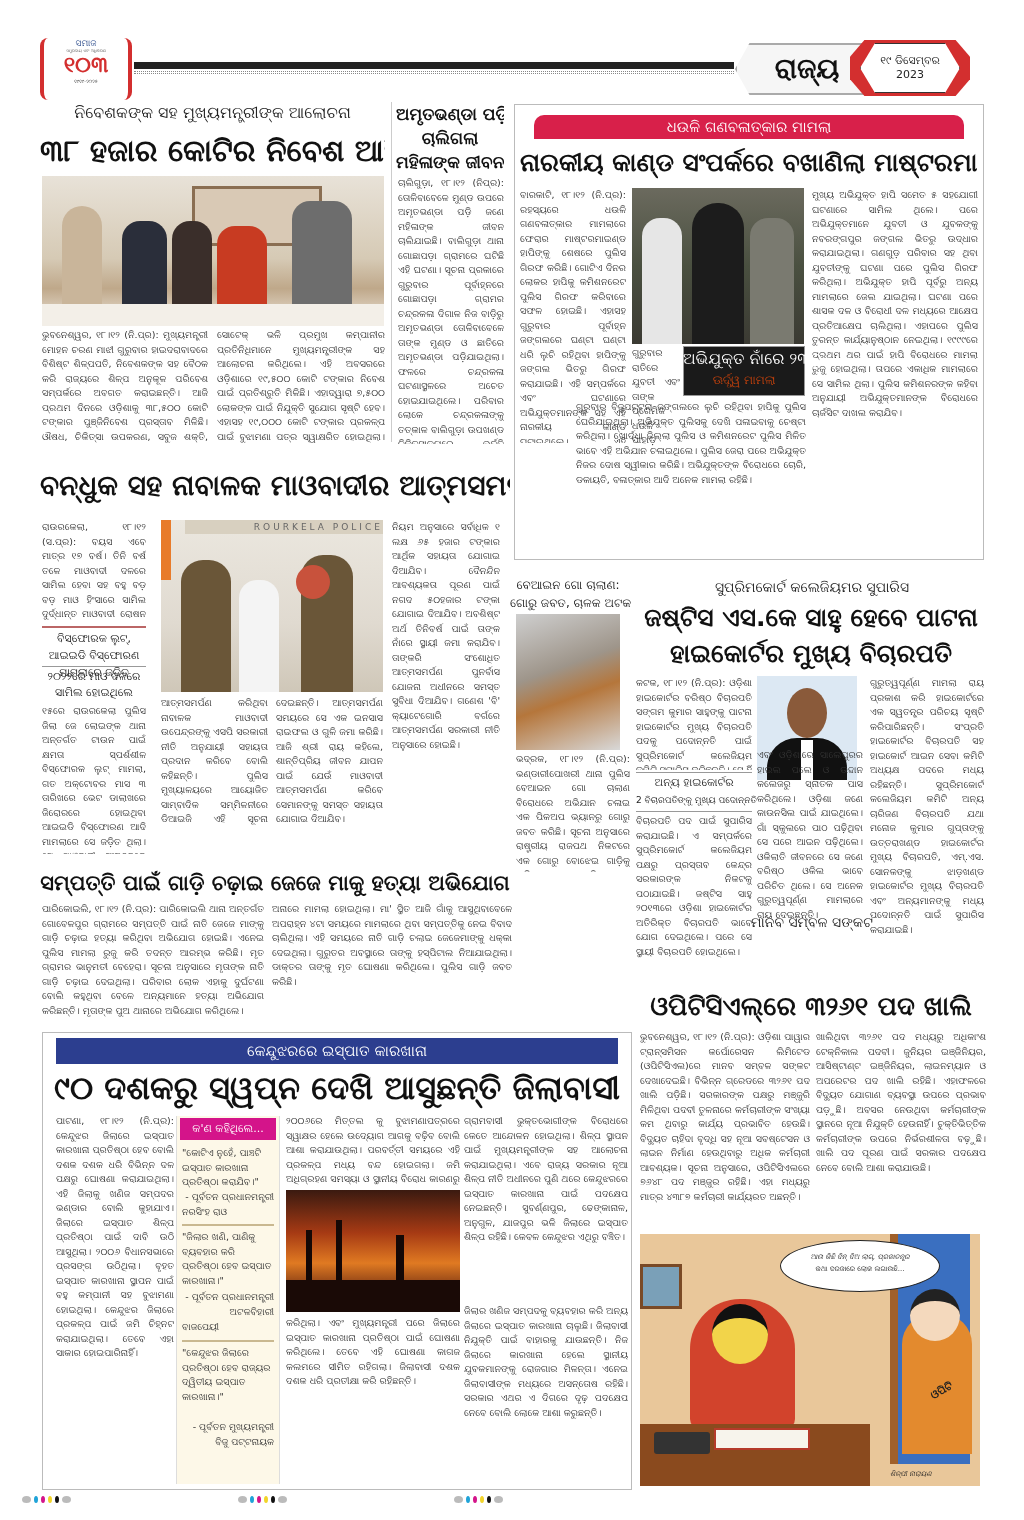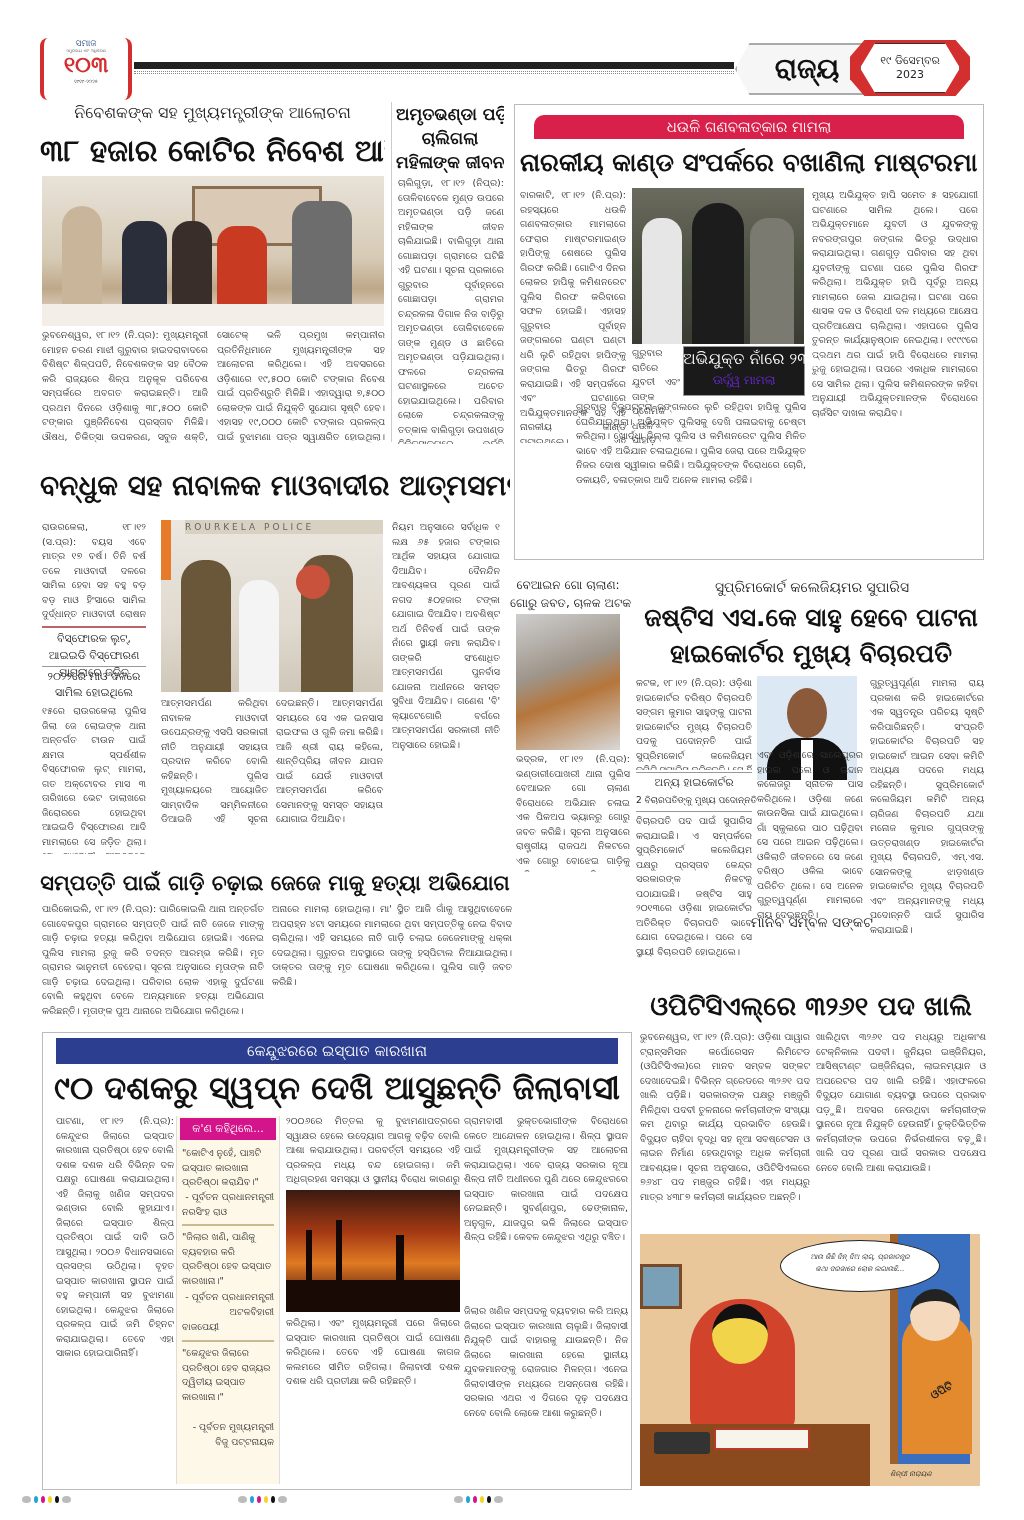--- a/index.html
+++ b/index.html
@@ -62,34 +62,34 @@
 <div class="abs hl" style="left:520px;top:140px;width:458px;font-size:25px;line-height:46px">ନାରକୀୟ କାଣ୍ଡ ସଂପର୍କରେ ବଖାଣିଲା ମାଷ୍ଟରମାଇଣ୍ଡ ହାପି</div>
 <div class="abs txt" style="left:520px;top:188px;width:106px;height:255px">ବାରକାଟି, ୧୮।୧୨ (ନି.ପ୍ର): ରହସ୍ୟରେ ଧଉଳି ଗଣବଳାତ୍କାର ମାମଲାରେ ଫେରାର ମାଷ୍ଟରମାଇଣ୍ଡ ହାପିଙ୍କୁ ଶେଷରେ ପୁଲିସ ଗିରଫ କରିଛି। ଗୋଟିଏ ଦିନର ଲୋକର ହାପିକୁ କମିଶନରେଟ ପୁଲିସ ଗିରଫ କରିବାରେ ସଫଳ ହୋଇଛି। ଏହାସହ ଗୁରୁବାର ପୂର୍ବାହ୍ନ ଜଙ୍ଗଲରେ ଘଣ୍ଟା ଘଣ୍ଟା ଧରି ଲୁଚି ରହିଥିବା ହାପିଙ୍କୁ ଜଙ୍ଗଲ ଭିତରୁ ଗିରଫ କରାଯାଇଛି। ଏହି ସମ୍ପର୍କରେ ଏବଂ ଘଟଣାରେ ଅଭିଯୁକ୍ତମାନଙ୍କ ସହ ଏହି ନାରକୀୟ କାଣ୍ଡ ଘଟାଇଥିଲେ। ଏହି ପ୍ରସଙ୍ଗରେ ପୁଲିସ ଗିରଫ କରିଛି ମୁଖ୍ୟ ଅଭିଯୁକ୍ତ ହାପି। ନବରଙ୍ଗପୁରର ଗ୍ରାମ ପାଖରେ ଥିବା ଜଙ୍ଗଲରେ ଯୁବତୀଙ୍କୁ ଧରି ନେଇ ଏହି ନାରକୀୟ କାଣ୍ଡ ଘଟିଥିଲା। ସେ ପ୍ରେମ ସମ୍ପର୍କ ଥିବା ଯୁବକଙ୍କ ସହ ଧଉଳି ଆସିଥିଲେ। ଗୁରୁବାର ଅଭିଯୁକ୍ତଙ୍କୁ କୋର୍ଟ ଚାଲାଣ କରାଯାଇଛି।</div>
 <div class="img" style="left:632px;top:188px;width:172px;height:156px;background:linear-gradient(180deg,#6b6a5e 0%,#4a5040 50%,#3b3a33 100%)">
   <div class="abs" style="left:10px;top:30px;width:40px;height:126px;background:#e6e6e6;border-radius:18px 18px 0 0"></div>
   <div class="abs" style="left:60px;top:15px;width:52px;height:141px;background:#1c1c1c;border-radius:25px 25px 0 0"></div>
   <div class="abs" style="left:118px;top:30px;width:44px;height:126px;background:#7a7a70;border-radius:18px 18px 0 0"></div>
 </div>
 <div class="abs txt" style="left:812px;top:188px;width:166px;height:358px">ମୁଖ୍ୟ ଅଭିଯୁକ୍ତ ହାପି ସମେତ ୫ ସହଯୋଗୀ ଘଟଣାରେ ସାମିଲ ଥିଲେ। ପରେ ଅଭିଯୁକ୍ତମାନେ ଯୁବତୀ ଓ ଯୁବକଙ୍କୁ ନବରଙ୍ଗପୁର ଜଙ୍ଗଲ ଭିତରୁ ଉଦ୍ଧାର କରାଯାଇଥିଲା। ଗଣଗୁଡ଼ ପରିବାର ସହ ଥିବା ଯୁବତୀଙ୍କୁ ଘଟଣା ପରେ ପୁଲିସ ଗିରଫ କରିଥିଲା। ଅଭିଯୁକ୍ତ ହାପି ପୂର୍ବରୁ ଅନ୍ୟ ମାମଲାରେ ଜେଲ ଯାଇଥିଲା। ଘଟଣା ପରେ ଶାସକ ଦଳ ଓ ବିରୋଧୀ ଦଳ ମଧ୍ୟରେ ଆକ୍ଷେପ ପ୍ରତିଆକ୍ଷେପ ଚାଲିଥିଲା। ଏହାପରେ ପୁଲିସ ତୁରନ୍ତ କାର୍ଯ୍ୟାନୁଷ୍ଠାନ ନେଇଥିଲା। ୧୯୯୯ରେ ପ୍ରଥମ ଥର ପାଇଁ ହାପି ବିରୋଧରେ ମାମଲା ରୁଜୁ ହୋଇଥିଲା। ତାପରେ ଏକାଧିକ ମାମଲାରେ ସେ ସାମିଲ ଥିଲା। ପୁଲିସ କମିଶନରଙ୍କ କହିବା ଅନୁଯାୟୀ ଅଭିଯୁକ୍ତମାନଙ୍କ ବିରୋଧରେ ଚାର୍ଜସିଟ ଦାଖଲ କରାଯିବ।</div>
 <div class="abs" style="left:683px;top:346px;width:122px;height:50px;background:#1a1a1a;border:1px solid #999"></div>
 <div class="abs kicker" style="left:683px;top:349px;width:122px;font-size:16px;line-height:20px;color:#fff">ଅଭିଯୁକ୍ତ ନାଁରେ ୨୩ରୁ</div>
-<div class="abs kicker" style="left:683px;top:370px;width:122px;font-size:12px;line-height:20px;color:#6d28d9">ଊର୍ଦ୍ଧ୍ୱ ମାମଲା</div>
+<div class="abs kicker" style="left:683px;top:370px;width:122px;font-size:12px;line-height:20px;color:#c2410c">ଊର୍ଦ୍ଧ୍ୱ ମାମଲା</div>
 <div class="abs txt" style="left:632px;top:346px;width:48px;height:100px">ଗୁରୁବାର ରାତିରେ ଯୁବତୀ ଏବଂ ତାଙ୍କ ପ୍ରେମିକ ଧଉଳି ପାହାଡ଼ ଆଡ଼କୁ ବୁଲିବାକୁ ଯାଇଥିଲେ। ଏହି ସମୟରେ ଅଭିଯୁକ୍ତମାନେ ଯୁବକଙ୍କୁ ମାଡ଼ ମାରି ଯୁବତୀଙ୍କୁ ଜଙ୍ଗଲ ଭିତରକୁ ଟାଣି ନେଇଥିଲେ। ପୁଲିସ ଏକ ଟିମ ଗଠନ କରି ତଦନ୍ତ ଆରମ୍ଭ କରିଥିଲା। ଘଟଣାର ଦୁଇ ଦିନ ପରେ ପୁଲିସ ପାଞ୍ଚ ଅଭିଯୁକ୍ତଙ୍କୁ ଗିରଫ କରିଥିଲା। ମୁଖ୍ୟ ଅଭିଯୁକ୍ତ ହାପି ଫେରାର ଥିଲା। ଟେକ୍ନିକାଲ ଟିମ ସାହାଯ୍ୟରେ ତାକୁ ଠାବ କରାଯାଇଥିଲା। ଯୁବତୀ ପୁଲିସ ନିକଟରେ ଅଭିଯୋଗ କରିଥିଲେ।</div>
 <div class="abs txt" style="left:576px;top:400px;width:230px;height:146px">ଗୁରୁବାର ବିଜୁପଟ୍ଟନା ଜଙ୍ଗଲରେ ଲୁଚି ରହିଥିବା ହାପିକୁ ପୁଲିସ ଘେରିଯାଇଥିଲା। ଅଭିଯୁକ୍ତ ପୁଲିସକୁ ଦେଖି ପଳାଇବାକୁ ଚେଷ୍ଟା କରିଥିଲା। ଖୋର୍ଦ୍ଧା ଜିଲ୍ଲା ପୁଲିସ ଓ କମିଶନରେଟ ପୁଲିସ ମିଳିତ ଭାବେ ଏହି ଅଭିଯାନ ଚଳାଇଥିଲେ। ପୁଲିସ ଜେରା ପରେ ଅଭିଯୁକ୍ତ ନିଜର ଦୋଷ ସ୍ୱୀକାର କରିଛି। ଅଭିଯୁକ୍ତଙ୍କ ବିରୋଧରେ ଚୋରି, ଡକାୟତି, ବଳାତ୍କାର ଆଦି ଅନେକ ମାମଲା ରହିଛି।</div>
 
 <div class="abs hl" style="left:40px;top:458px;width:470px;font-size:28px;line-height:56px">ବନ୍ଧୁକ ସହ ନାବାଳକ ମାଓବାଦୀର ଆତ୍ମସମର୍ପଣ</div>
 <div class="abs txt" style="left:42px;top:520px;width:104px;height:104px">ରାଉରକେଲା, ୧୮।୧୨ (ସ.ପ୍ର): ବୟସ ଏବେ ମାତ୍ର ୧୭ ବର୍ଷ। ତିନି ବର୍ଷ ତଳେ ମାଓବାଦୀ ଦଳରେ ସାମିଲ ହେବା ସହ ବହୁ ବଡ଼ ବଡ଼ ମାଓ ହିଂସାରେ ସାମିଲ ଦୁର୍ଦ୍ଧାନ୍ତ ମାଓବାଦୀ ରୋଷନ ଲାକ୍ରା ଓରଫ୍ ଉପେନ୍ଦ୍ର ଆଜି ରାଉରକେଲା ପୁଲିସ ନିକଟରେ ଆତ୍ମସମର୍ପଣ କରିଛି। ଗତ ମେ ମାସ</div>
 <div class="rule" style="left:42px;top:626px;width:104px;height:2px;background:#b66"></div>
 <div class="abs kicker" style="left:42px;top:630px;width:104px;font-size:11px;line-height:17px;white-space:normal">ବିସ୍ଫୋରକ ଲୁଟ୍, ଆଇଇଡି ବିସ୍ଫୋରଣ ମାମଲାରେ ଜଡ଼ିତ</div>
 <div class="rule" style="left:42px;top:666px;width:104px;background:#999"></div>
 <div class="abs kicker" style="left:42px;top:668px;width:104px;font-size:11px;line-height:17px">୨୦୨୨ରେ ମାଓ ଦଳରେ</div>
 <div class="abs kicker" style="left:42px;top:684px;width:104px;font-size:11px;line-height:17px">ସାମିଲ ହୋଇଥିଲେ</div>
 <div class="abs txt" style="left:42px;top:704px;width:104px;height:150px">୧୫ରେ ରାଉରକେଲା ପୁଲିସ ଜିଲା ଜେ ଲୋଇଙ୍କ ଥାନା ଅନ୍ତର୍ଗତ ଟାଉନ ପାଇଁ କ୍ଷମତା ସ୍ପର୍ଶଶୀଳ ବିସ୍ଫୋରକ ଲୁଟ୍ ମାମଲା, ଗତ ଅକ୍ଟୋବର ମାସ ୩ ତାରିଖରେ ଭେଟ ଡାଲାଖରେ ଜିରୋରରେ ହୋଇଥିବା ଆଇଇଡି ବିସ୍ଫୋରଣ ଆଦି ମାମଲାରେ ସେ ଜଡ଼ିତ ଥିଲା। ସେ ମାଓବାଦୀ ସଂଗଠନରେ ଯୋଗ ଦେଇ ବିଭିନ୍ନ ହିଂସାତ୍ମକ ଘଟଣାରେ ସାମିଲ ଥିଲା। ଜୀବନ ମୁଖ୍ୟ ଧାରାକୁ ଫେରିବା ପାଇଁ ସେ ଆତ୍ମସମର୍ପଣ କରିଛି।</div>
 <div class="img" style="left:161px;top:520px;width:222px;height:172px;background:linear-gradient(180deg,#ebe7df 0%,#e0dad0 60%,#cfc7b8 100%)">
-  <div class="abs" style="left:24px;top:0;width:198px;height:14px;background:#d8d0c0;color:#666;font-size:9px;letter-spacing:3px;line-height:14px;text-align:left">ROURKELA POLICE</div>
+  <div class="abs" style="left:24px;top:0;width:198px;height:14px;background:#d8d0c0;color:#666;font-size:9px;letter-spacing:3px;line-height:14px;text-align:right">ROURKELA POLICE</div>
   <div class="abs" style="left:0;top:0;width:10px;height:60px;background:#e87b2a"></div>
   <div class="abs" style="left:20px;top:40px;width:50px;height:132px;background:#6a5638;border-radius:22px 22px 0 0"></div>
   <div class="abs" style="left:78px;top:60px;width:40px;height:112px;background:#f4f4f4;border-radius:18px 18px 0 0"></div>
   <div class="abs" style="left:140px;top:35px;width:52px;height:137px;background:#6a5638;border-radius:22px 22px 0 0"></div>
   <div class="abs" style="left:135px;top:45px;width:34px;height:34px;background:#c8523c;border-radius:50%"></div>
 </div>
 <div class="abs txt" style="left:161px;top:696px;width:222px;height:158px;column-count:2;column-gap:8px">ଆତ୍ମସମର୍ପଣ କରିଥିବା ନାବାଳକ ମାଓବାଦୀ ଉପେନ୍ଦ୍ରଙ୍କୁ ଏସପି ସରକାରୀ ନୀତି ଅନୁଯାୟୀ ସହାୟତା ପ୍ରଦାନ କରିବେ ବୋଲି କହିଛନ୍ତି। ପୁଲିସ ମୁଖ୍ୟାଳୟରେ ଆୟୋଜିତ ସାମ୍ବାଦିକ ସମ୍ମିଳନୀରେ ଡିଆଇଜି ଏହି ସୂଚନା ଦେଇଛନ୍ତି। ଆତ୍ମସମର୍ପଣ ସମୟରେ ସେ ଏକ ଇନସାସ ରାଇଫଲ ଓ ଗୁଳି ଜମା କରିଛି। ଆଜି ଶ୍ରୀ ରାୟ କହିଲେ, ଶାନ୍ତିପ୍ରିୟ ଜୀବନ ଯାପନ ପାଇଁ ଯେଉଁ ମାଓବାଦୀ ଆତ୍ମସମର୍ପଣ କରିବେ ସେମାନଙ୍କୁ ସମସ୍ତ ସହାୟତା ଯୋଗାଇ ଦିଆଯିବ।</div>
 <div class="abs txt" style="left:392px;top:520px;width:108px;height:334px">ନିୟମ ଅନୁସାରେ ସର୍ବାଧିକ ୧ ଲକ୍ଷ ୬୫ ହଜାର ଟଙ୍କାର ଆର୍ଥିକ ସହାୟତା ଯୋଗାଇ ଦିଆଯିବ। ଦୈନନ୍ଦିନ ଆବଶ୍ୟକତା ପୂରଣ ପାଇଁ ନଗଦ ୫୦ହଜାର ଟଙ୍କା ଯୋଗାଇ ଦିଆଯିବ। ଅବଶିଷ୍ଟ ଅର୍ଥ ତିନିବର୍ଷ ପାଇଁ ତାଙ୍କ ନାଁରେ ସ୍ଥାୟୀ ଜମା କରାଯିବ। ତାଙ୍କରି ସଂଶୋଧିତ ଆତ୍ମସମର୍ପଣ ପୁନର୍ବାସ ଯୋଜନା ଅଧୀନରେ ସମସ୍ତ ସୁବିଧା ଦିଆଯିବ। ଗଣେଶ 'ବି' କ୍ୟାଟେଗୋରି ବର୍ଗରେ ଆତ୍ମସମର୍ପଣ ସରକାରୀ ନୀତି ଅନୁସାରେ ହୋଇଛି।</div>
 
 <div class="abs kicker" style="left:510px;top:576px;width:116px;font-size:12px;line-height:18px">ବେଆଇନ ଗୋ ଚାଲାଣ:</div>
@@ -154,21 +154,21 @@
 </div>
 <div class="abs txt" style="left:286px;top:1316px;width:174px;height:170px">କରିଥିଲା। ଏବଂ ମୁଖ୍ୟମନ୍ତ୍ରୀ ପରେ ଜିଲାରେ ଇସ୍ପାତ କାରଖାନା ପ୍ରତିଷ୍ଠା ପାଇଁ ଘୋଷଣା କରିଥିଲେ। ତେବେ ଏହି ଘୋଷଣା କାଗଜ କଲମରେ ସୀମିତ ରହିଗଲା। ଜିଲାବାସୀ ଦଶକ ଦଶକ ଧରି ପ୍ରତୀକ୍ଷା କରି ରହିଛନ୍ତି।</div>
 <div class="abs txt" style="left:464px;top:1114px;width:164px;height:186px">ଗ୍ରାମବାସୀ ଭୁକ୍ତଭୋଗୀଙ୍କ ବିରୋଧରେ କେତେ ଆନ୍ଦୋଳନ ହୋଇଥିଲା। ଶିଳ୍ପ ସ୍ଥାପନ ପାଇଁ ମୁଖ୍ୟମନ୍ତ୍ରୀଙ୍କ ସହ ଆଲୋଚନା କରାଯାଇଥିଲା। ଏବେ ରାଜ୍ୟ ସରକାର ନୂଆ ଶିଳ୍ପ ନୀତି ଅଧୀନରେ ପୁଣି ଥରେ କେନ୍ଦୁଝରରେ ଇସ୍ପାତ କାରଖାନା ପାଇଁ ପଦକ୍ଷେପ ନେଇଛନ୍ତି। ସୁବର୍ଣ୍ଣପୁର, ଢେଙ୍କାନାଳ, ଅନୁଗୁଳ, ଯାଜପୁର ଭଳି ଜିଲାରେ ଇସ୍ପାତ ଶିଳ୍ପ ରହିଛି। କେବଳ କେନ୍ଦୁଝର ଏଥିରୁ ବଞ୍ଚିତ।</div>
 <div class="abs txt" style="left:464px;top:1304px;width:164px;height:182px">ଜିଲାର ଖଣିଜ ସମ୍ପଦକୁ ବ୍ୟବହାର କରି ଅନ୍ୟ ଜିଲାରେ ଇସ୍ପାତ କାରଖାନା ଚାଲୁଛି। ଜିଲାବାସୀ ନିଯୁକ୍ତି ପାଇଁ ବାହାରକୁ ଯାଉଛନ୍ତି। ନିଜ ଜିଲାରେ କାରଖାନା ହେଲେ ସ୍ଥାନୀୟ ଯୁବକମାନଙ୍କୁ ରୋଜଗାର ମିଳନ୍ତା। ଏନେଇ ଜିଲାବାସୀଙ୍କ ମଧ୍ୟରେ ଅସନ୍ତୋଷ ରହିଛି। ସରକାର ଏଥର ଏ ଦିଗରେ ଦୃଢ଼ ପଦକ୍ଷେପ ନେବେ ବୋଲି ଲୋକେ ଆଶା କରୁଛନ୍ତି।</div>
 
 <div class="img" style="left:640px;top:1234px;width:340px;height:252px;background:#e9c79a">
   <div class="abs" style="left:0;top:30px;width:42px;height:45px;background:#7aa0b8;border:3px solid #7a4a26"></div>
   <div class="abs" style="left:250px;top:0;width:80px;height:230px;background:#3a6fc0;border-left:8px solid #a0602a"></div>
   <div class="abs" style="left:140px;top:6px;width:160px;height:52px;background:#fff;border:1.5px solid #222;border-radius:50%"></div>
   <div class="abs" style="left:148px;top:18px;width:144px;font-size:7px;line-height:10px;text-align:center;font-style:italic;color:#111;white-space:nowrap;overflow:hidden">ଆଉ କିଛି ଦିନ୍ ଦିଅ ଲାଗ୍, ପ୍ରଜାତନ୍ତ୍ର</div>
-  <div class="abs" style="left:148px;top:30px;width:144px;font-size:7px;line-height:10px;text-align:center;font-style:italic;color:#111;white-space:nowrap;overflow:hidden">କଥା ଦରଜାରେ ଲୋକ ଲଗାଉଛି...</div>
+  <div class="abs" style="left:148px;top:30px;width:144px;font-size:7px;line-height:10px;text-align:center;color:#111;white-space:nowrap;overflow:hidden">କଥା ଦରଜାରେ ଲୋକ ଲଗାଉଛି...</div>
   <div class="abs" style="left:50px;top:65px;width:105px;height:130px;background:#d2432c;border-radius:50px 50px 10px 10px"></div>
   <div class="abs" style="left:72px;top:70px;width:56px;height:60px;background:#f2d44a;border-radius:50%;border-top:14px solid #111"></div>
   <div class="abs" style="left:262px;top:80px;width:70px;height:140px;background:#e38a2e;border-radius:30px 30px 0 0"></div>
   <div class="abs" style="left:270px;top:55px;width:50px;height:52px;background:#f4d9bd;border-radius:50%;border-top:12px solid #222"></div>
   <div class="abs" style="left:290px;top:150px;font-size:11px;color:#222;font-weight:bold;transform:rotate(-30deg)">ଓପିଟି</div>
   <div class="abs" style="left:0;top:190px;width:230px;height:62px;background:#8a4a1e"></div>
   <div class="abs" style="left:14px;top:198px;width:56px;height:22px;background:#333;border-radius:3px"></div>
   <div class="abs" style="left:74px;top:194px;width:96px;height:22px;background:#f7f4ec;border:2px solid #b53a2a"></div>
   <div class="abs" style="left:250px;top:236px;font-size:7px;color:#222;font-style:italic">ଶିଳ୍ପୀ ନାରାୟଣ</div>
 </div>

